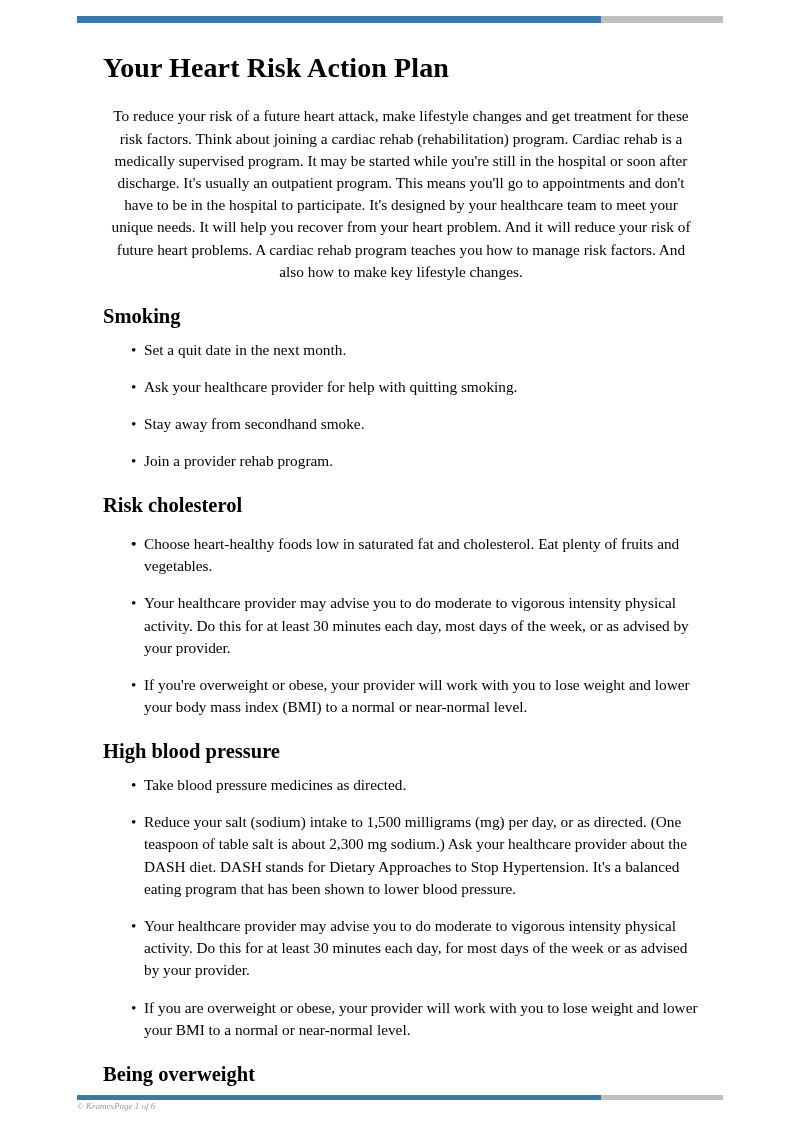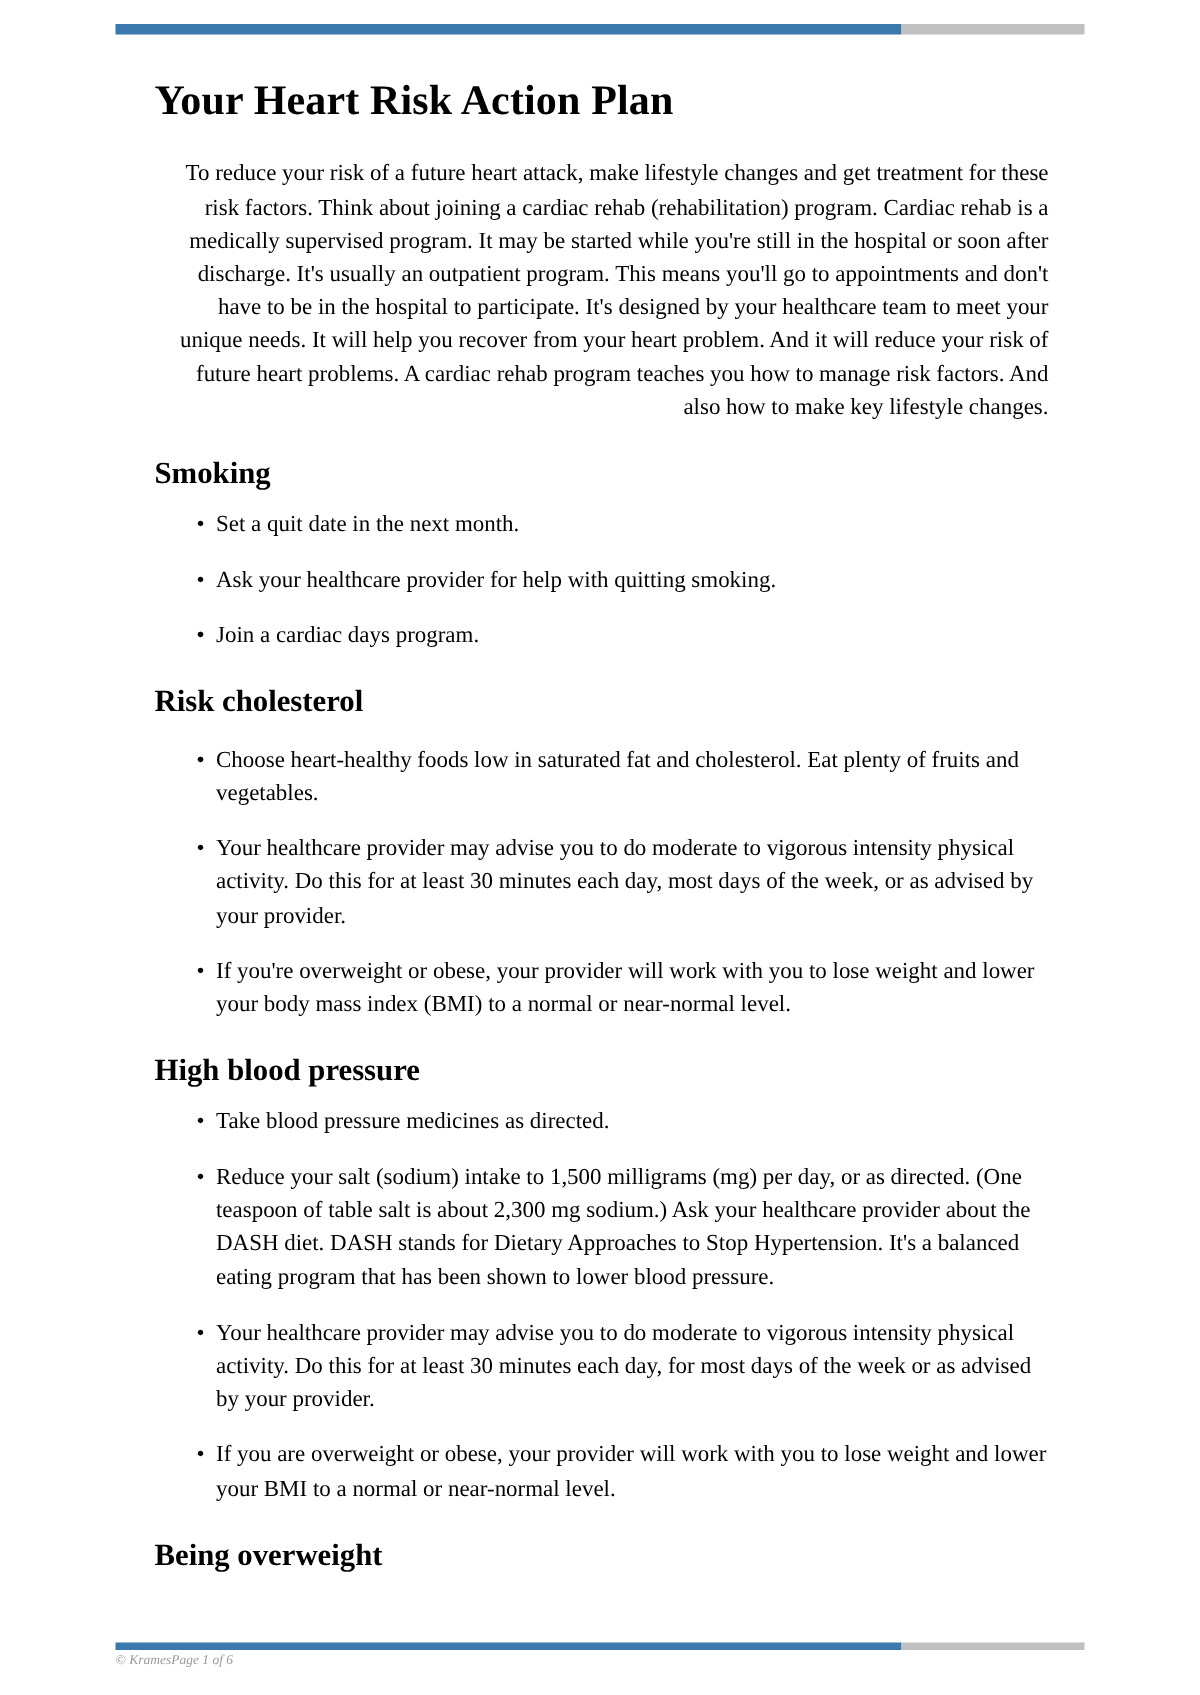--- a/index.html
+++ b/index.html
@@ -64,21 +64,21 @@
     margin: 0 0 22px 0;
     padding: 0;
     color: #000;
   }
 
   p.intro {
     font-size: 15.3px;
     line-height: 22.2px;
     margin: 0 0 16px 0;
     padding: 0;
-    text-align: right;
+    text-align: center;
     color: #000;
   }
 
   h2.section-title {
     font-family: "Liberation Serif", "DejaVu Serif", serif;
     font-size: 20.5px;
     font-weight: bold;
     line-height: 1.15;
     margin: 22px 0 10px 0;
     padding: 0;
@@ -159,22 +159,22 @@
 
     <h1 class="doc-title">Your Heart Risk Action Plan</h1>
 
     <p class="intro">To reduce your risk of a future heart attack, make lifestyle changes and get treatment for these risk factors. Think about joining a cardiac rehab (rehabilitation) program. Cardiac rehab is a medically supervised program. It may be started while you're still in the hospital or soon after discharge. It's usually an outpatient program. This means you'll go to appointments and don't have to be in the hospital to participate. It's designed by your healthcare team to meet your unique needs. It will help you recover from your heart problem. And it will reduce your risk of future heart problems. A cardiac rehab program teaches you how to manage risk factors. And also how to make key lifestyle changes.</p>
 
     <div id="sections-root">
         <h2 class="section-title">Smoking</h2>
         <ul class="bullets">
           <li><span class="bullet-dot">•</span><span class="bullet-text">Set a quit date in the next month.</span></li>
           <li><span class="bullet-dot">•</span><span class="bullet-text">Ask your healthcare provider for help with quitting smoking.</span></li>
-          <li><span class="bullet-dot">•</span></li>
-          <li><span class="bullet-dot">•</span><span class="bullet-text">Join a cardiac days program.</span></li>
+          <li><span class="bullet-dot">•</span><span class="bullet-text">Stay away from secondhand smoke.</span></li>
+          <li><span class="bullet-dot">•</span><span class="bullet-text">Join a provider rehab program.</span></li>
         </ul>
         <h2 class="section-title">Risk cholesterol</h2>
         <ul class="bullets">
           <li><span class="bullet-dot">•</span></li>
           <li><span class="bullet-dot">•</span><span class="bullet-text">Choose heart-healthy foods low in saturated fat and cholesterol. Eat plenty of fruits and vegetables.</span></li>
           <li><span class="bullet-dot">•</span><span class="bullet-text">Your healthcare provider may advise you to do moderate to vigorous intensity physical activity. Do this for at least 30 minutes each day, most days of the week, or as advised by your provider.</span></li>
           <li><span class="bullet-dot">•</span><span class="bullet-text">If you're overweight or obese, your provider will work with you to lose weight and lower your body mass index (BMI) to a normal or near-normal level.</span></li>
         </ul>
         <h2 class="section-title">High blood pressure</h2>
         <ul class="bullets">

